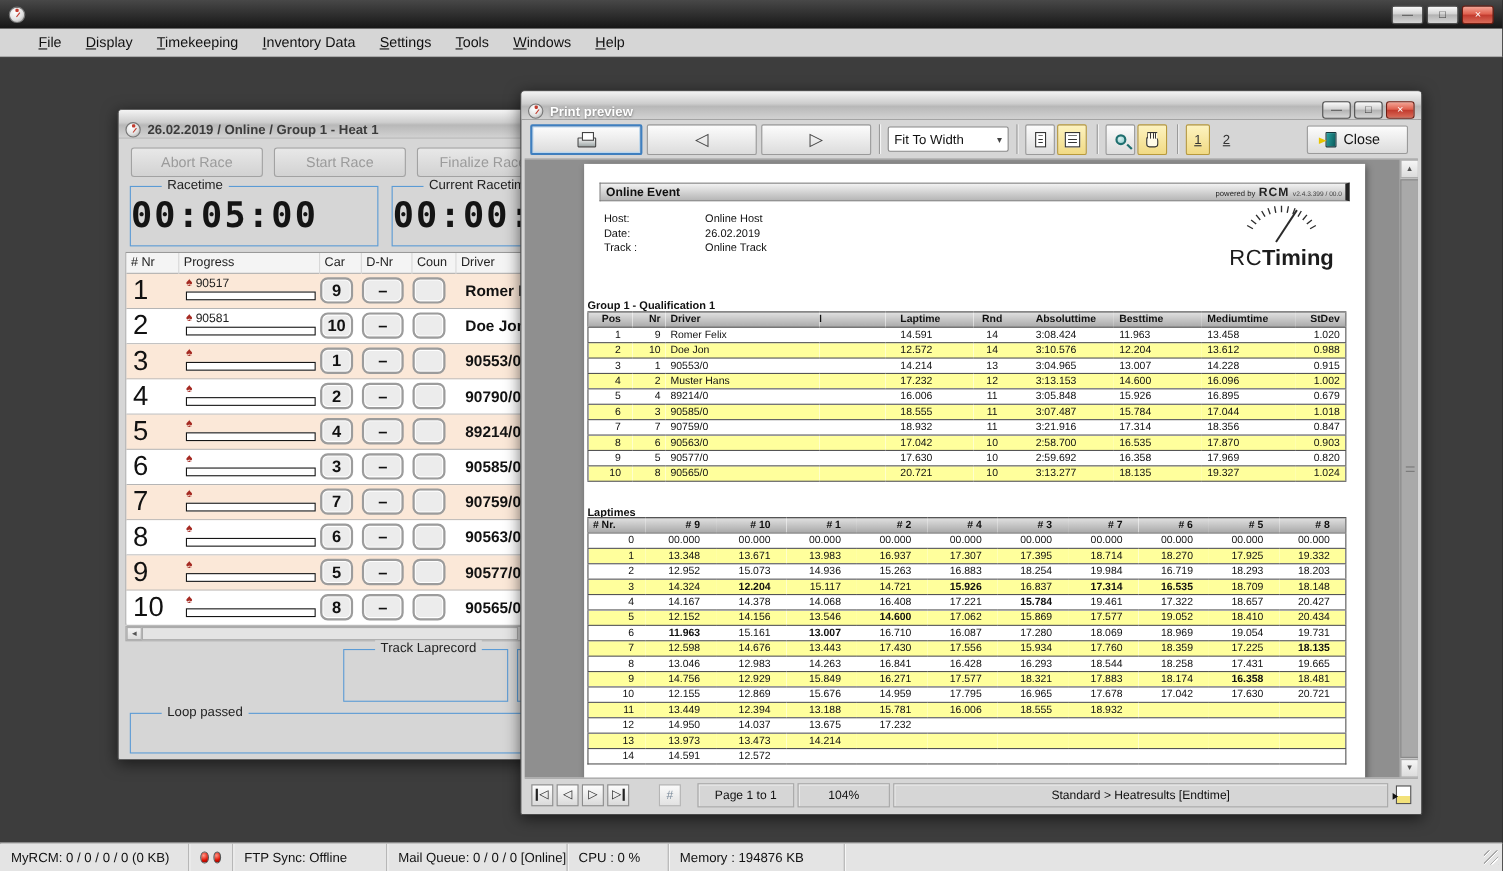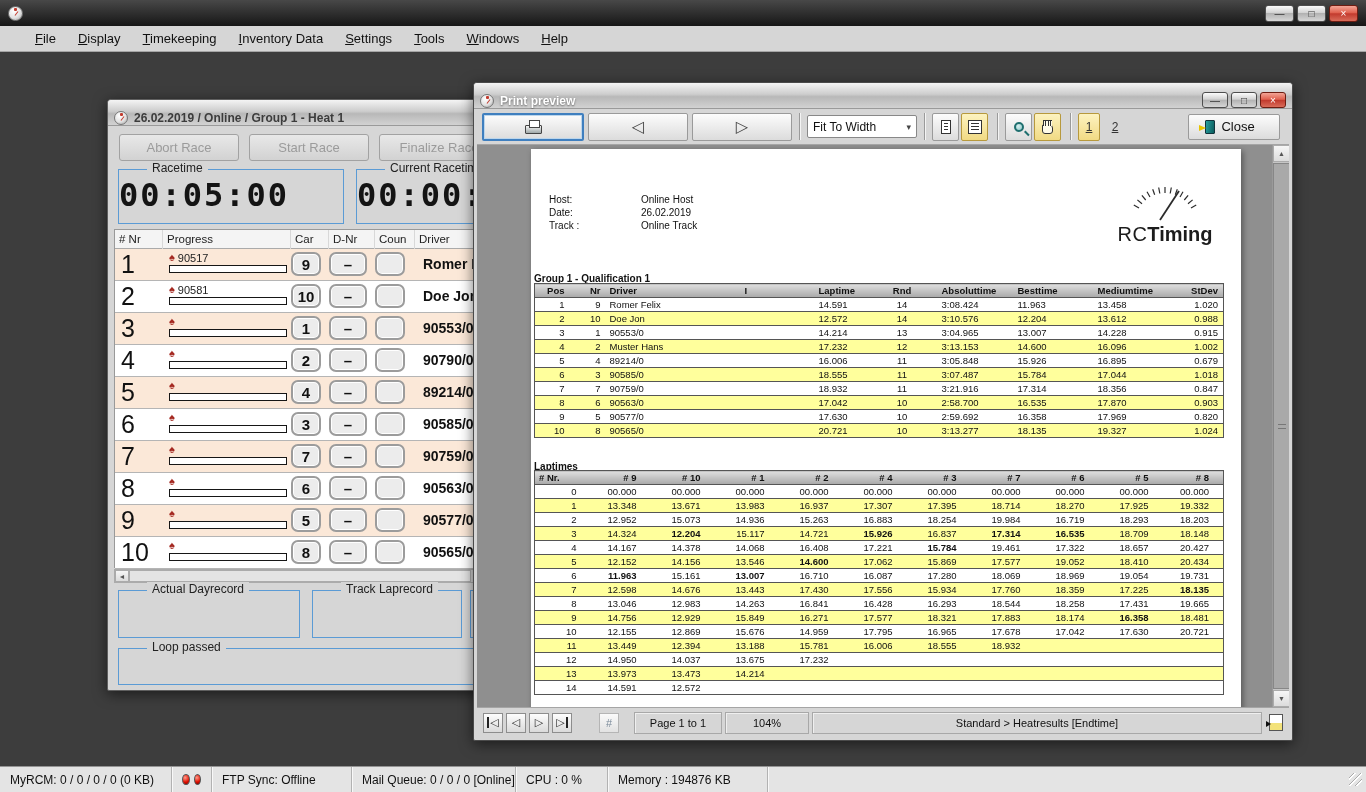--- a/index.html
+++ b/index.html
@@ -459,23 +459,20 @@
               <div class="c5 rr-driver">90565/0</div>
             </div>
           </div>
       </div>
 
       <div id="race-hscroll">
         <span class="sb-btn">◄</span>
         <span class="sb-thumb"></span>
       </div>
 
-      <div class="gbox" id="gb-day">
-        <span class="gbox-label">Actual Dayrecord</span>
-      </div>
       <div class="gbox" id="gb-lap">
         <span class="gbox-label">Track Laprecord</span>
       </div>
       <div class="gbox" id="gb-extra"></div>
       <div class="gbox" id="gb-loop">
         <span class="gbox-label">Loop passed</span>
       </div>
     </div>
 
     <div id="pv-win" class="child-win">
@@ -518,20 +515,28 @@
         <div class="tbtn pgnum on">1</div>
         <div class="tbtn pgnum plain">2</div>
         <div class="close-btn">
           <span class="door-ico"></span>
           <span>Close</span>
         </div>
       </div>
 
       <div id="pv-area">
         <div id="doc-page" class="doc">
+          <div class="doc-headerbar">
+            <span class="ev">Online Event</span>
+            <span class="pw">
+              <span>powered by</span>
+              <b>RCM</b>
+              <span class="ver">v2.4.3.399 / 00.0</span>
+            </span>
+          </div>
           <div class="doc-info">
             <div class="irow"><span class="il">Host:</span><span>Online Host</span></div>
             <div class="irow"><span class="il">Date:</span><span>26.02.2019</span></div>
             <div class="irow"><span class="il">Track :</span><span>Online Track</span></div>
           </div>
           <div class="doc-logo">
             <svg class="gauge" width="78" height="38" viewBox="0 0 78 38">
               <g stroke="#2b2b2b" stroke-width="1.2">
                 <line x1="70.2" y1="22" x2="65" y2="25"></line>
                   <line x1="66.6" y1="16.9" x2="62" y2="20.7"></line>

